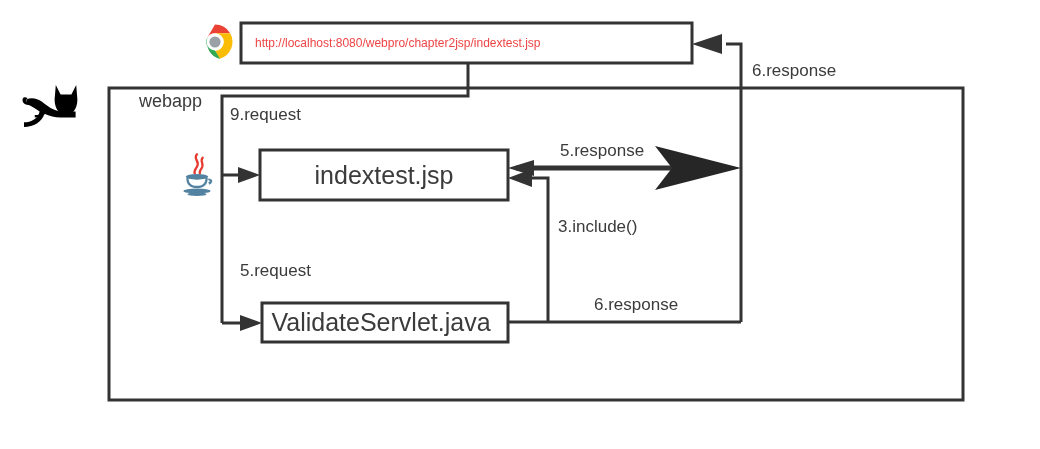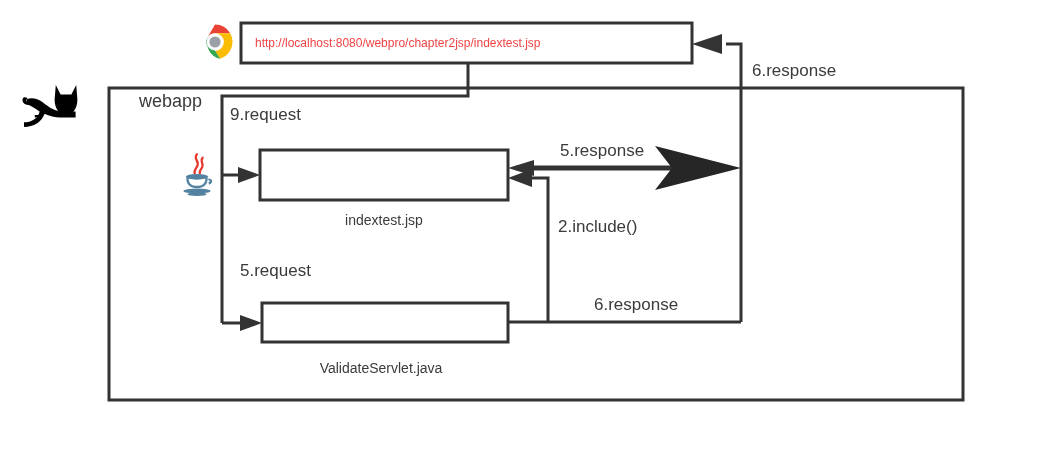--- a/index.html
+++ b/index.html
@@ -31,24 +31,23 @@
     line-height: 1.1;
     white-space: nowrap;
     font-family: Liberation Sans, sans-serif;
   }
   .boxtext {
     position: absolute;
     display: flex;
     align-items: center;
     justify-content: center;
     color: #3b3b3b;
-    font-size: 14px;
+    font-size: 25px;
     white-space: nowrap;
     font-family: "Liberation Sans", "DejaVu Sans", sans-serif;
-    margin-top: 45px;
   }
   .urltext {
     position: absolute;
     display: flex;
     align-items: center;
     justify-content: flex-start;
     color: #ef4444;
     font-size: 12px;
     white-space: nowrap;
     font-family: "Liberation Sans", "DejaVu Sans", sans-serif;
@@ -142,19 +141,19 @@
   <div class="boxtext" style="left:260px; top:150px; width:248px; height:50px;">indextest.jsp</div>
 
   <div class="boxtext" style="left:262px; top:303px; width:238px; height:39px;">ValidateServlet.java</div>
 
   <div class="lbl" style="left:230px; top:106px;">9.request</div>
 
   <div class="lbl" style="left:240px; top:262px;">5.request</div>
 
   <div class="lbl" style="left:594px; top:296px;">6.response</div>
 
-  <div class="lbl" style="left:558px; top:218px;">2.include()</div>
+  <div class="lbl" style="left:558px; top:218px;">3.include()</div>
 
   <div class="lbl" style="left:560px; top:134px;margin-top:8px;">5.response</div>
 
   <div class="lbl" style="left:752px; top:62px;">6.response</div>
 
 </div>
 
 </body></html>

